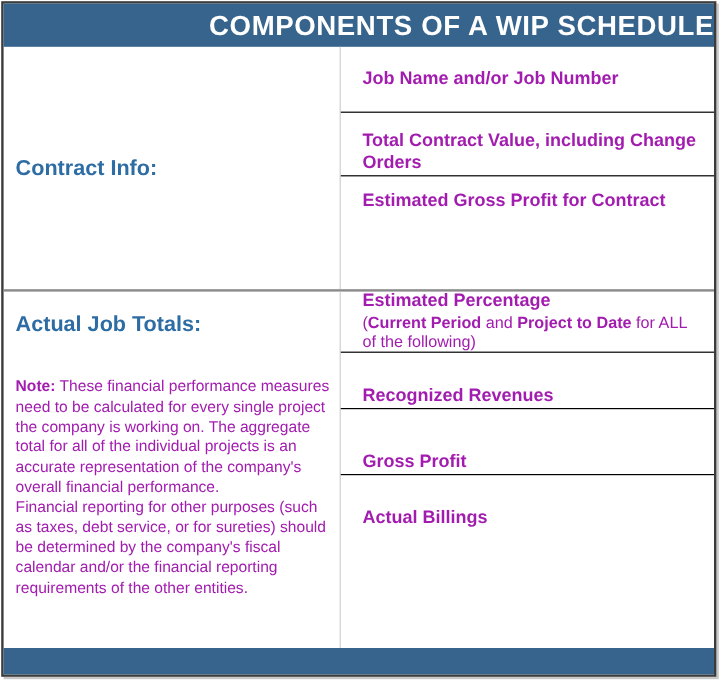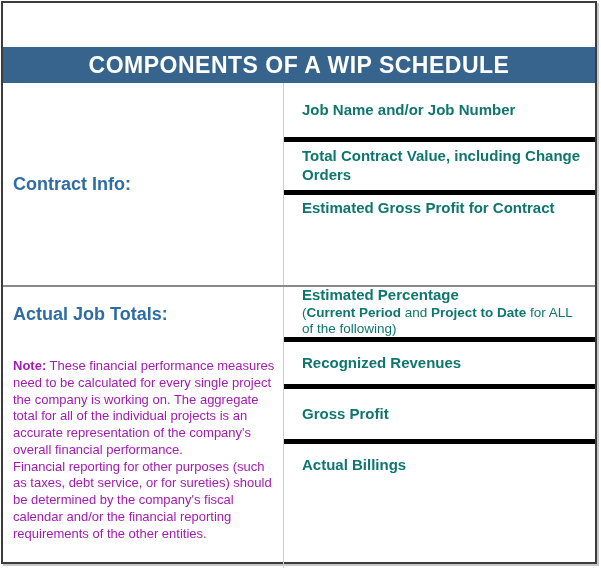--- a/index.html
+++ b/index.html
@@ -6,40 +6,39 @@
   html, body { width: 601px; height: 568px; background: #ffffff; font-family: "Liberation Sans", sans-serif; }
   .frame {
     position: absolute; left: 1px; top: 1px; width: 596px; height: 563px;
     border: 2px solid #3c3c3c;
     box-shadow: 2px 2px 0 #c8c8c8;
     background: #ffffff;
     display: flex; flex-direction: column;
   }
   .band { background: #36648c; }
   .header-band {
-    height: 36px; display: flex; align-items: center; justify-content: center;
+    height: 36px; display: flex; align-items: center; justify-content: flex-end;
     flex: 0 0 auto;
-    margin-top: 44px;
   }
   .header-band .title {
     color: #ffffff; font-weight: bold; font-size: 23px; letter-spacing: 0.5px;
   }
   .section { display: flex; flex: 0 0 auto; }
   .section-divider { flex: 0 0 auto; height: 2px; background: #8a8a8a; }
   .left-cell {
     width: 281px; flex: 0 0 auto; border-right: 1px solid #cfcfcf;
     color: #2e6da4; padding-left: 10px; padding-right: 6px;
   }
   .right-cell { flex: 1 1 auto; display: flex; flex-direction: column; }
   .row {
     display: flex; flex-direction: column; justify-content: center;
     padding-left: 18px; padding-right: 12px;
-    color: #0f766e; font-weight: bold; font-size: 15px; line-height: 1.25;
+    color: #a21caf; font-weight: bold; font-size: 15px; line-height: 1.25;
   }
-  .row + .row { border-top: 5px solid #000000; }
+  .row + .row { border-top: 1px solid #000000; justify-content: flex-end; }
   .section-1 { height: 202px; }
   .section-1 .left-cell { display: flex; align-items: center; }
   .section-label { font-size: 18px; font-weight: bold; color: #2e6da4; }
   .r-h54 { height: 54px; } .r-h53 { height: 53px; } .r-h52 { height: 52px; } .r-h43 { height: 32px; }
   .r-h50 { height: 50px; } .r-h48 { height: 48px; } .r-h47 { height: 47px; } .r-h55 { height: 55px; }
   .narrow-wrap { max-width: 332px; }
   .section-2 { height: 297px; }
   .section-2 .left-cell { padding-top: 17px; }
   .note-block {
     margin-top: 33px; font-size: 13px; line-height: 1.29;

